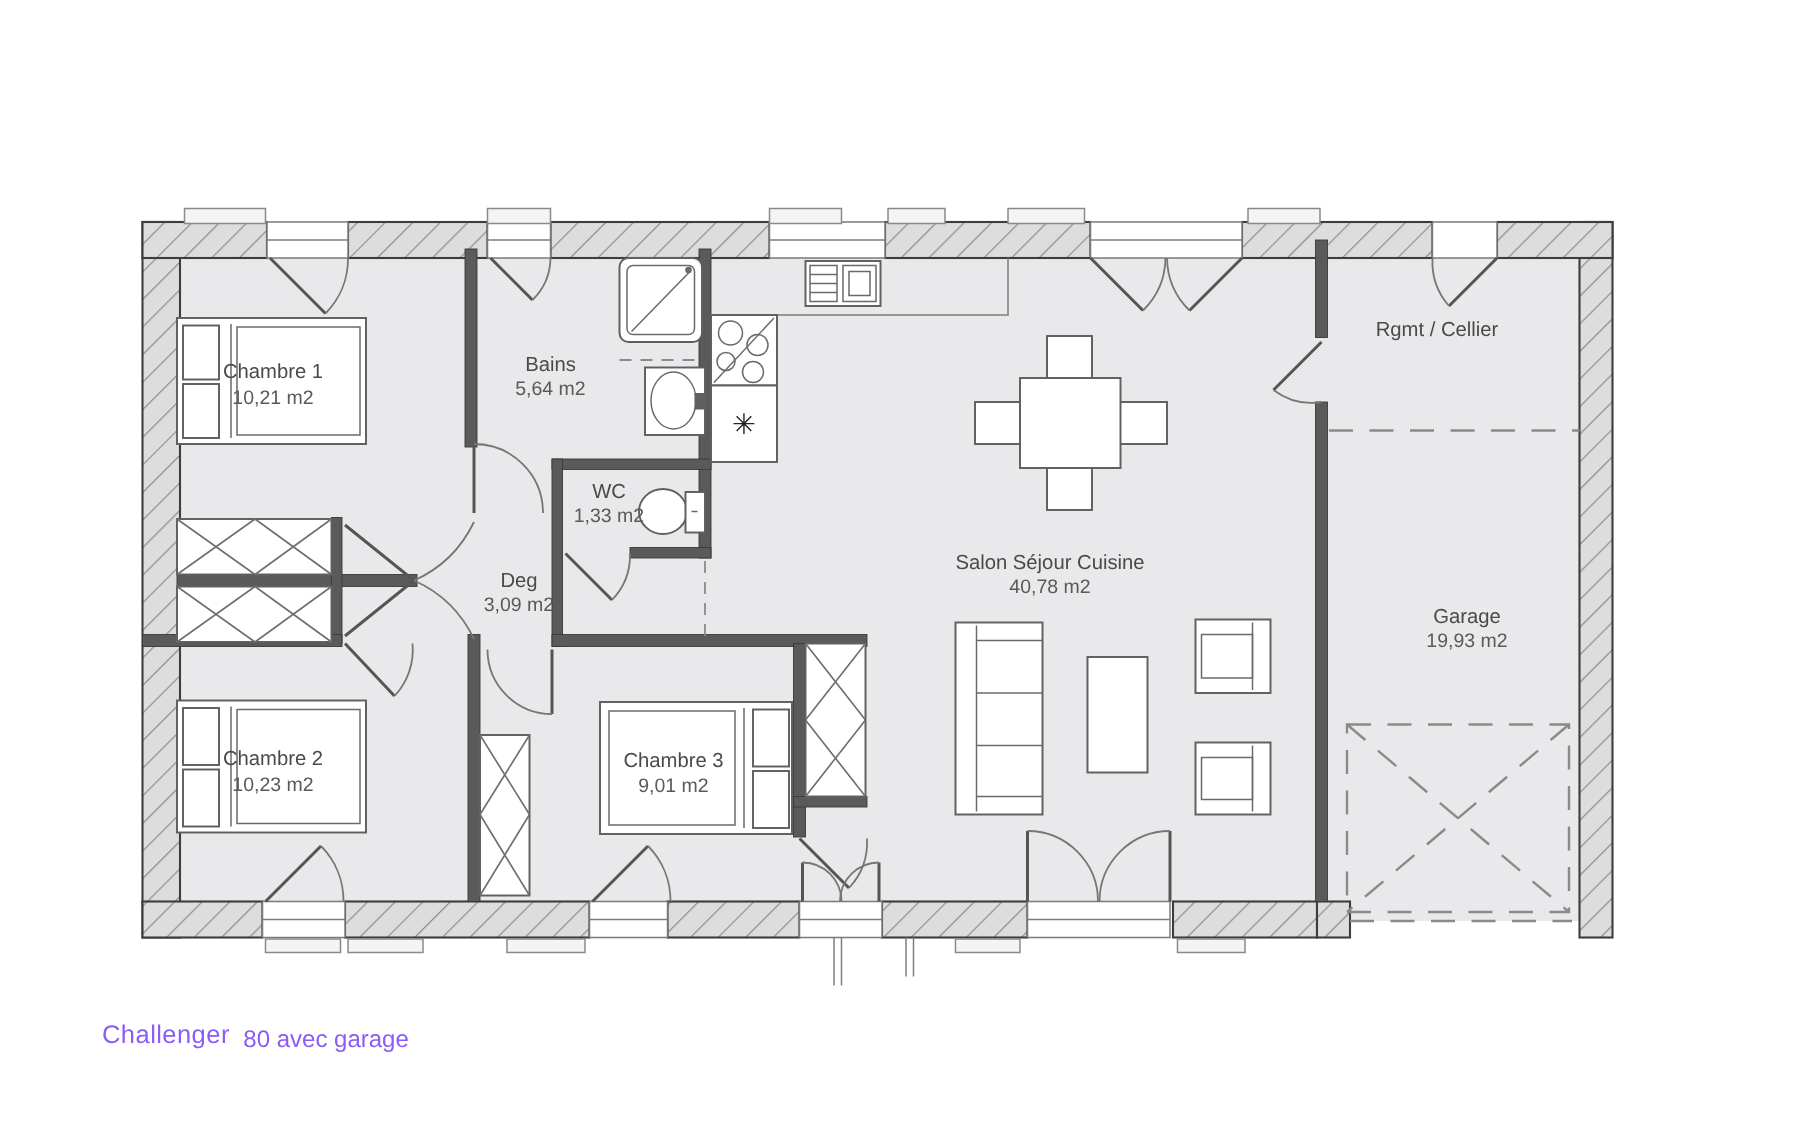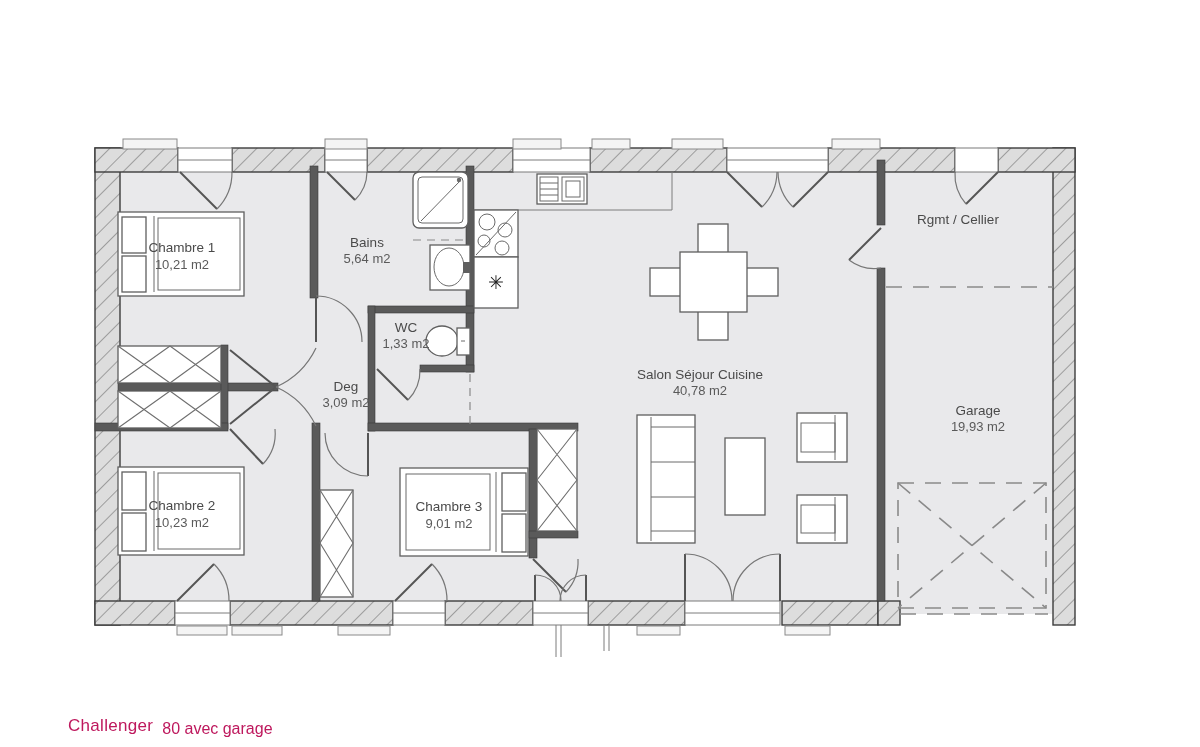--- a/index.html
+++ b/index.html
@@ -14,21 +14,21 @@
   .tab{fill:#f4f4f4;stroke:#8a8a8a;stroke-width:1;}
   .iw{fill:#5a5a5a;stroke:#3a3a3a;stroke-width:0.6;}
   .furn{fill:#ffffff;stroke:#5f5f5f;stroke-width:1.3;}
   .furnline{stroke:#6a6a6a;stroke-width:1;fill:none;}
   .thin{stroke:#7c7c7c;stroke-width:1;fill:none;}
   .arc{stroke:#767676;stroke-width:1.2;fill:none;}
   .leaf{stroke:#555555;stroke-width:2;fill:none;}
   .dash{stroke:#8a8a8a;stroke-width:1.6;fill:none;stroke-dasharray:16 11;}
   .dashsm{stroke:#8a8a8a;stroke-width:1.2;fill:none;stroke-dasharray:8 6;}
   .px{stroke:#6f6f6f;stroke-width:1.1;fill:none;}
-  .caption{position:absolute;left:68px;top:680px;color:#be185d;white-space:nowrap;margin-top:36px;}
+  .caption{position:absolute;left:68px;top:680px;color:#8b5cf6;white-space:nowrap;}
   .caption .brand{font-size:17px;letter-spacing:.3px;}
   .caption .model{font-size:16px;margin-left:9px;position:relative;top:3px;}
 </style>
 </head>
 <body>
 
 <div class="canvas">
 <svg width="1200" height="747" viewBox="0 0 1200 747">
   <defs>
     <pattern id="hatch" width="13" height="13" patternUnits="userSpaceOnUse" patternTransform="rotate(45)">

